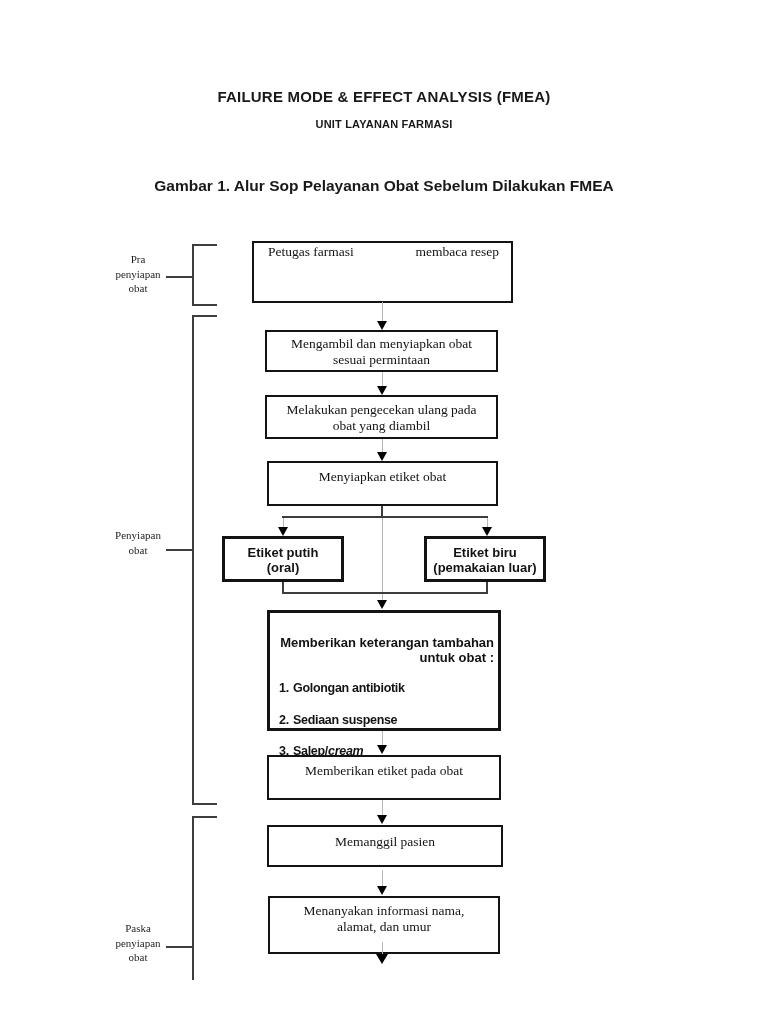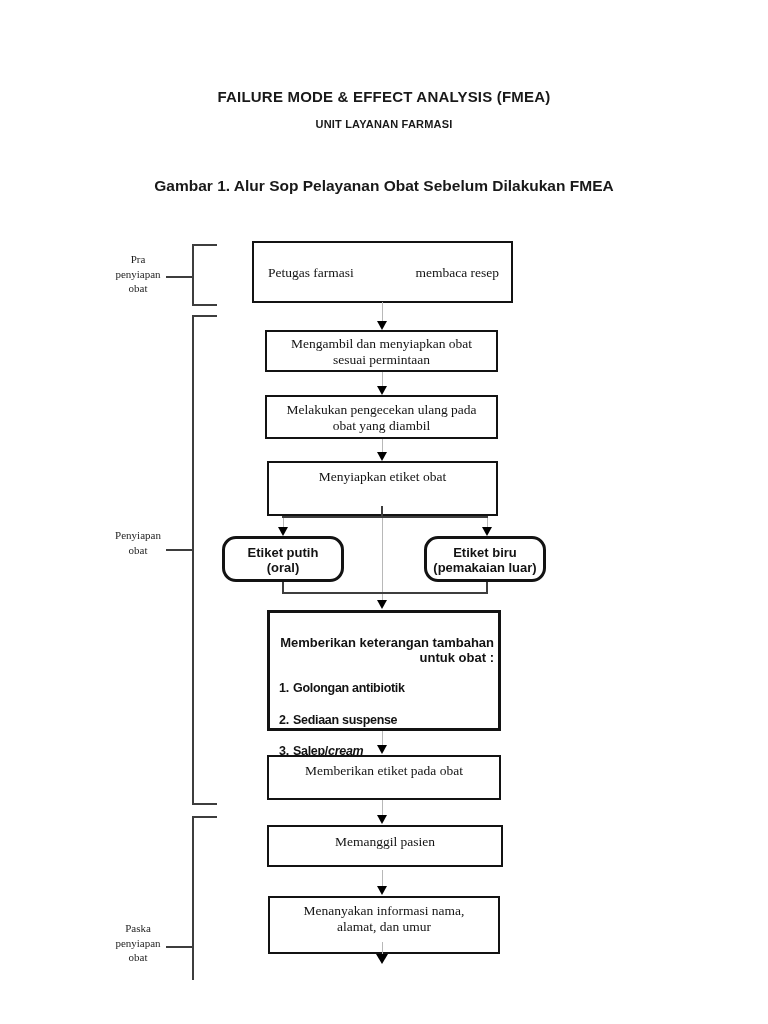--- a/index.html
+++ b/index.html
@@ -23,27 +23,27 @@
   .b1 { left:192px; top:244px; height:62px;  border-top:2px solid #3d3d3d; border-bottom:2px solid #3d3d3d; }
   .b2 { left:192px; top:315px; height:490px; border-top:2px solid #3d3d3d; border-bottom:2px solid #3d3d3d; }
   .b3 { left:192px; top:816px; height:164px; border-top:2px solid #3d3d3d; }
 
   .dash { position:absolute; left:166px; width:27px; height:2px; background:#3d3d3d; }
   .d1 { top:276px; } .d2 { top:549px; } .d3 { top:946px; }
 
   .box { position:absolute; border:2px solid #131313; background:#ffffff; text-align:center;
          font-size:13.5px; line-height:16px; color:#131313; white-space:pre-line; padding-top:6px; }
   .box1 { left:252px; top:241px; width:261px; height:62px; display:flex; justify-content:space-between;
-          padding:22px 12px 0 14px; white-space:normal; }
+          padding:1px 12px 0 14px; white-space:normal; }
   .box2 { left:265px; top:330px; width:233px; height:42px; padding-top:4px; }
   .box3 { left:265px; top:395px; width:233px; height:44px; padding-top:5px; }
-  .box4 { left:267px; top:461px; width:231px; height:55px; }
+  .box4 { left:267px; top:461px; width:231px; height:45px; }
   .boxEL, .boxER { top:536px; width:122px; height:46px; border-width:3px;
           font-family:"Liberation Sans","DejaVu Sans",sans-serif; font-weight:bold;
-          font-size:13px; line-height:15px; padding-top:6px;border-radius:14px; }
+          font-size:13px; line-height:15px; padding-top:6px; }
   .boxEL { left:222px; } .boxER { left:424px; }
   .box6 { left:267px; top:610px; width:234px; height:121px; border-width:3px; text-align:left;
           font-family:"Liberation Sans","DejaVu Sans",sans-serif; padding:6px 4px 0 4px; }
   .note-head { text-align:right; font-weight:bold; font-size:13px; line-height:15px;
                white-space:pre-line; }
   .note-item { display:flex; font-weight:bold; font-size:12.5px; line-height:15.5px;
                letter-spacing:-0.3px; white-space:nowrap; }
   .note-item .num { width:19px; padding-left:5px; flex:none; }
   .note-item i { font-style:italic; }
   .box7 { left:267px; top:755px; width:234px; height:45px; padding-top:6px; }

